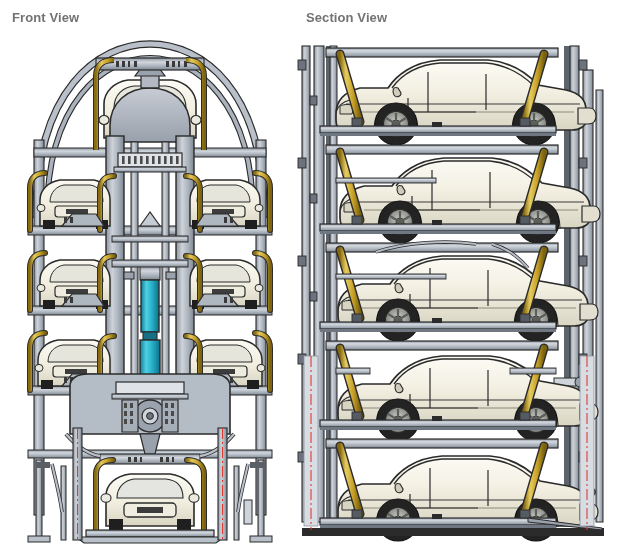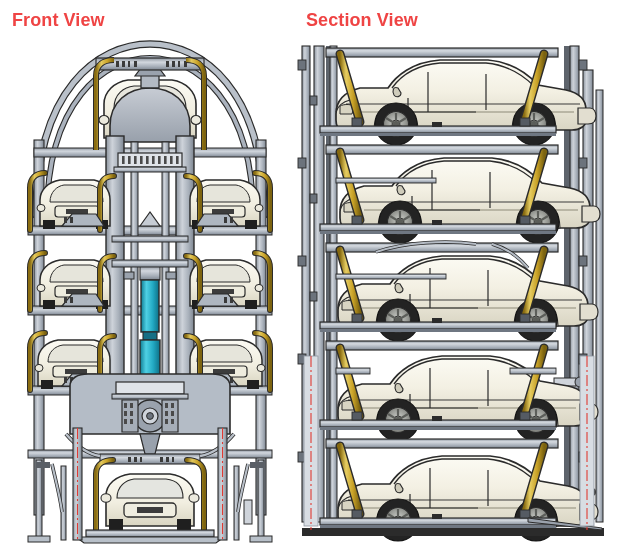--- a/index.html
+++ b/index.html
@@ -9,23 +9,23 @@
   }
   body {
     width: 624px;
     height: 547px;
     position: relative;
     overflow: hidden;
     font-family: "Liberation Sans", sans-serif;
   }
   .view-title {
     position: absolute;
-    font-size: 18px;
+    font-size: 13px;
     font-weight: bold;
-    color: #ef4444;
+    color: #737373;
     letter-spacing: 0.1px;
     white-space: nowrap;
   }
   #front-title { left: 12px; top: 10px; }
   #section-title { left: 306px; top: 10px; text-align: center; }
 
   .diagram {
     position: absolute;
   }
   #front-diagram { left: 0px; top: 30px; width: 300px; height: 517px; }

